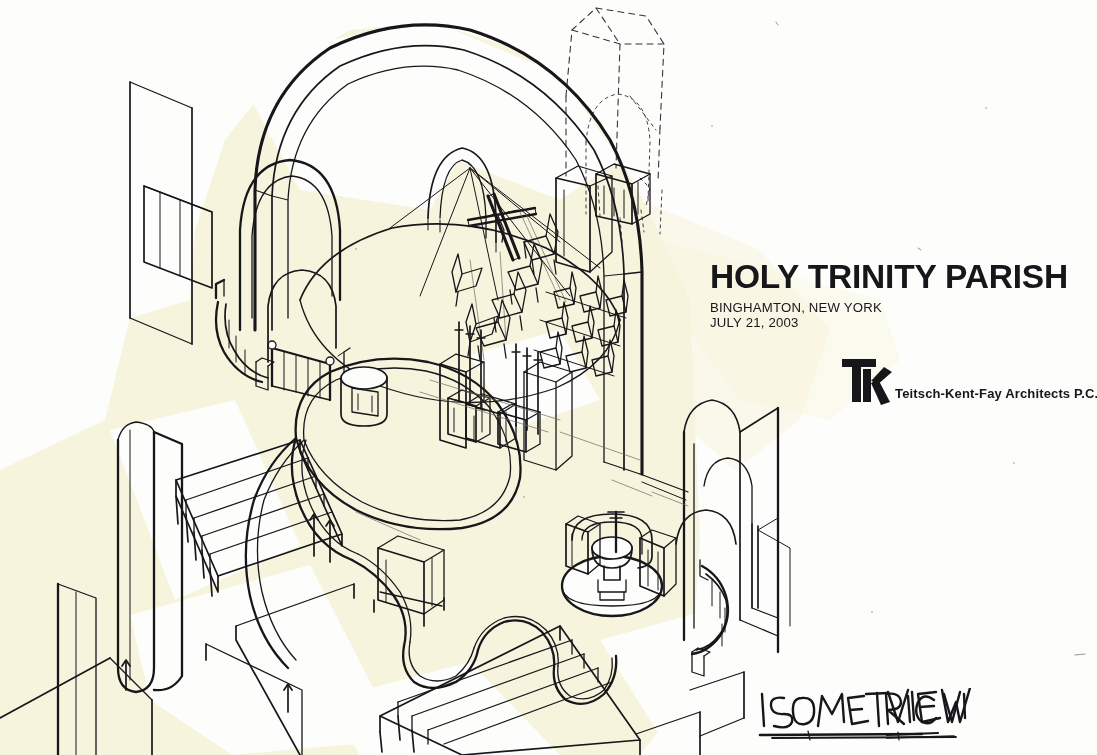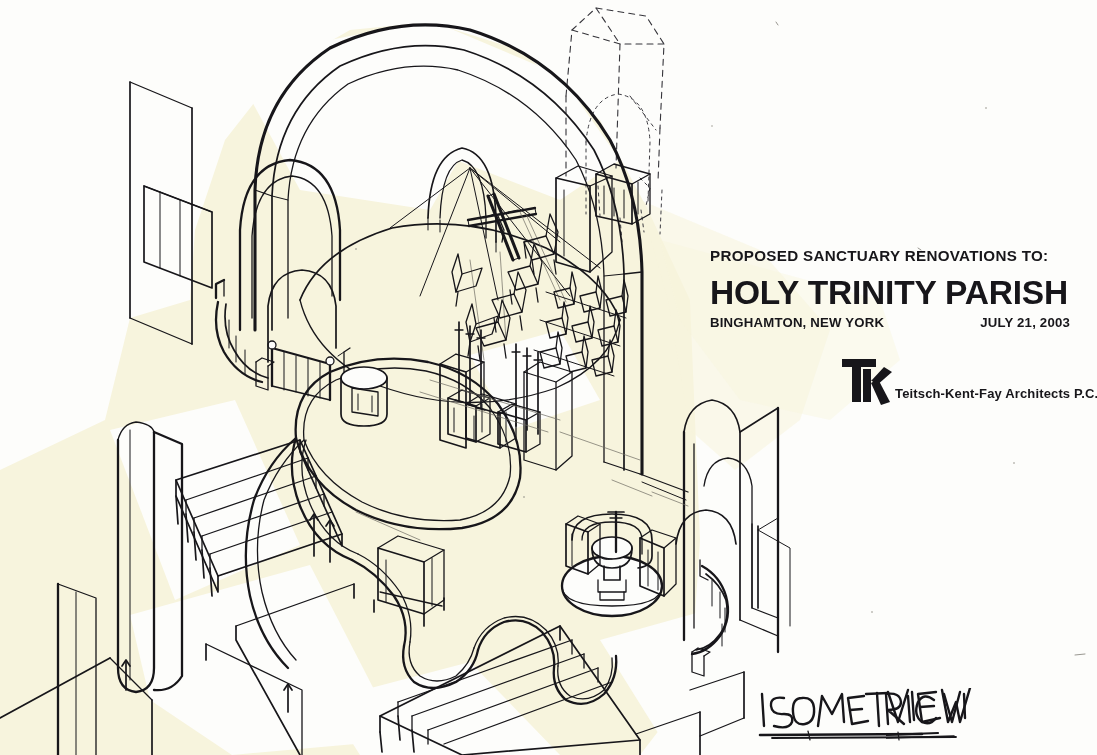--- a/index.html
+++ b/index.html
@@ -45,22 +45,23 @@
     line-height:1.06;
     margin-top:11px;
     white-space:nowrap;
   }
   #locale-row{
     display:flex;
     justify-content:space-between;
     align-items:flex-start;
     margin-top:5px;
     font-size:13.2px;
-    font-weight:bold;
+    font-weight:normal;
     letter-spacing:0.2px;
+    flex-direction:column;
   }
   #project-date{ padding-right:8px; }
   
   #firm-block{
     position:absolute;
     left:840px;
     top:357px;
     z-index:6;
     display:flex;
     align-items:flex-end;
@@ -604,21 +605,20 @@
         <path d="M126 662 L126 690"></path>
         <path d="M122 666 L126 660 L130 666"></path>
         <path d="M288 686 L288 712"></path>
         <path d="M284 690 L288 684 L292 690"></path>
       </g>
 
     </g>
   </svg>
 
   <div id="title-block">
-    <div id="subtitle-line">PROPOSED SANCTUARY RENOVATIONS TO:</div>
     <div id="main-title">HOLY TRINITY PARISH</div>
     <div id="locale-row">
       <span id="project-location">BINGHAMTON, NEW YORK</span>
       <span id="project-date">JULY 21, 2003</span>
     </div>
   </div>
 
   <div id="firm-block">
     <svg id="firm-logo" width="52" height="50" viewBox="0 0 52 50" xmlns="http://www.w3.org/2000/svg">
 

